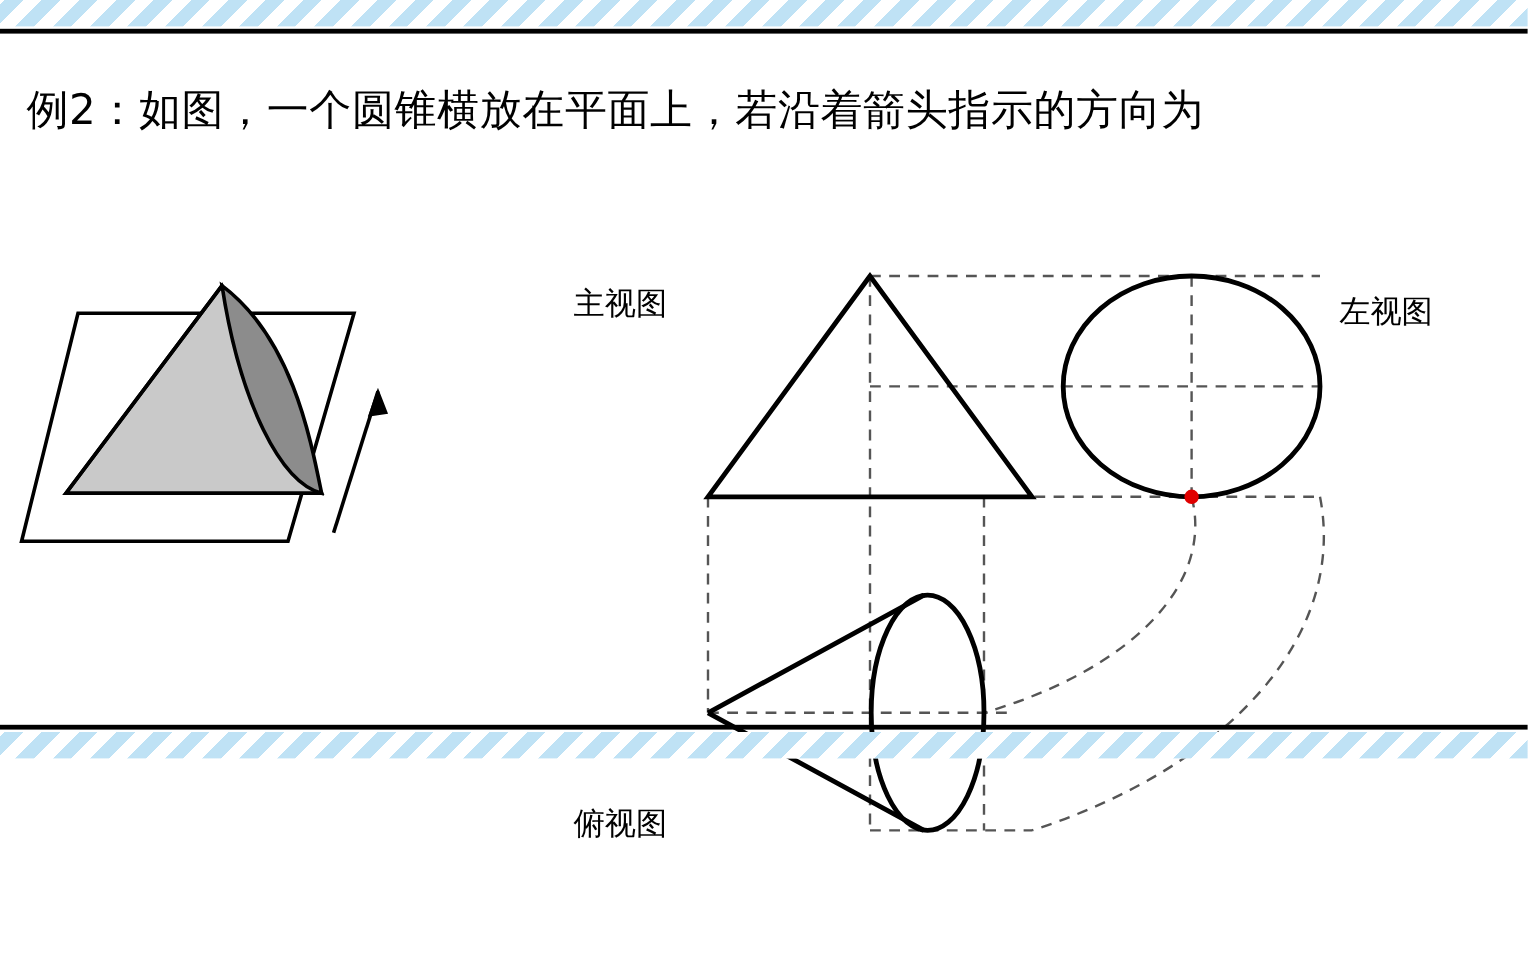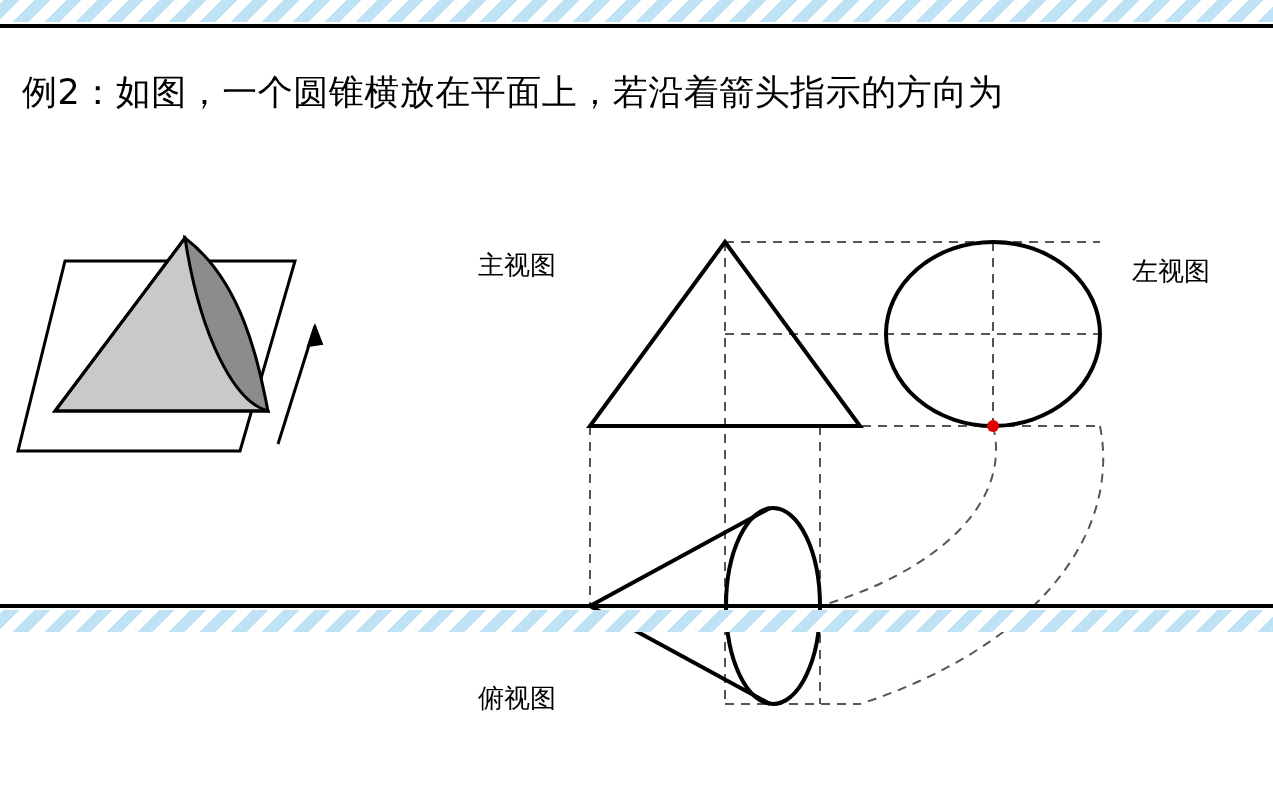--- a/index.html
+++ b/index.html
@@ -74,34 +74,34 @@
   .figure-left {
     position: absolute;
     left: 10px;
     top: 226px;
     width: 360px;
     height: 250px;
   }
   .figure-right {
     position: absolute;
     left: 440px;
-    top: 226px;
+    top: 214px;
     width: 820px;
     height: 500px;
   }
 
   .view-label {
     position: absolute;
     font-size: 26px;
     color: #000000;
     font-family: "DejaVu Sans", "Liberation Sans", sans-serif;
     white-space: nowrap;
   }
   .label-front { left: 38px;  top: 22px; }
-  .label-side  { left: 676px; top: 28px; margin-left: 16px; }
+  .label-side  { left: 676px; top: 28px; }
   .label-top   { left: 38px;  top: 455px; }
 
   svg { display: block; }
 </style>
 </head>
 <body>
 
 <div id="slide">
 
   <div class="stripe-band stripe-top"></div>

